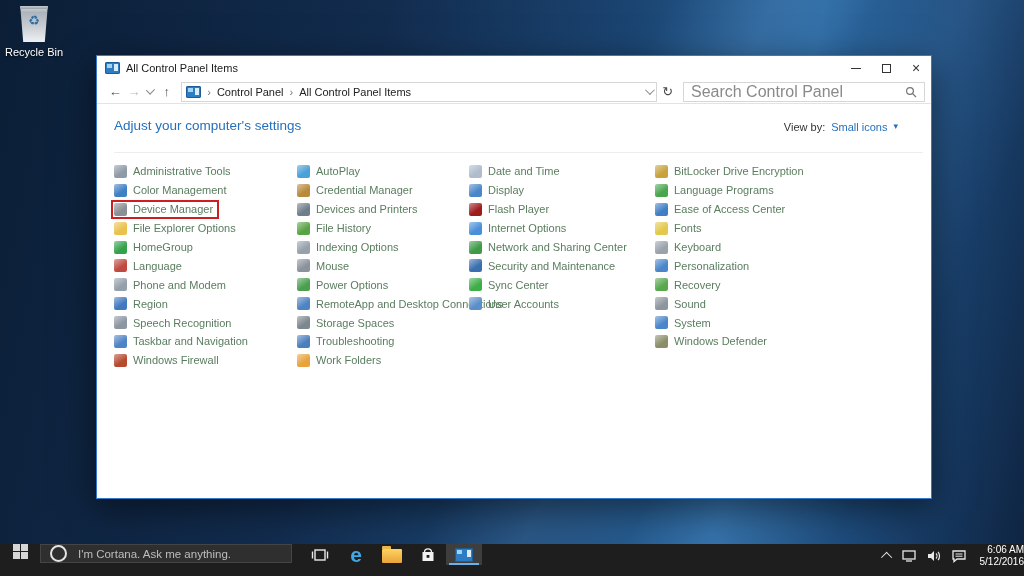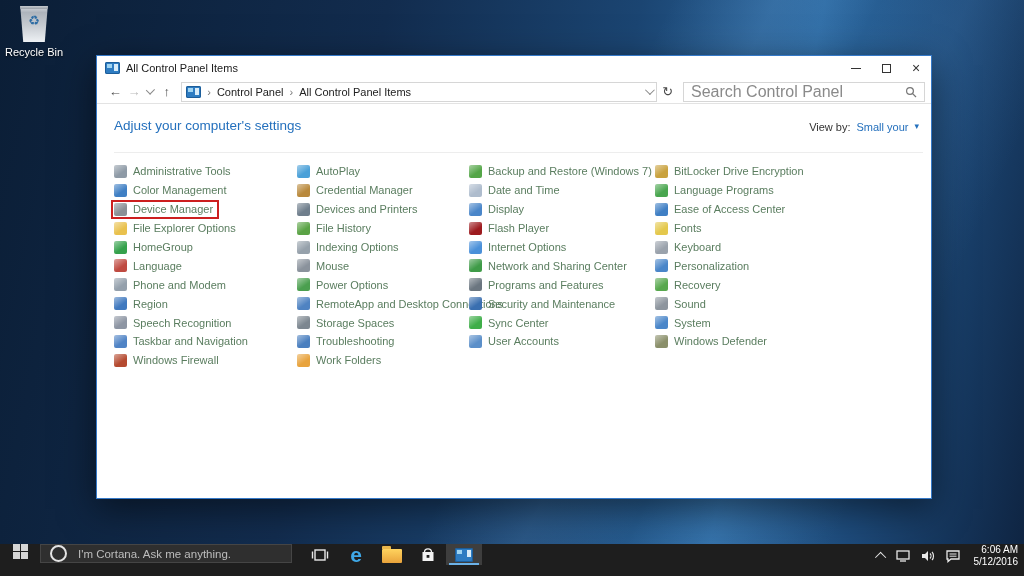--- a/index.html
+++ b/index.html
@@ -41,21 +41,21 @@
   .crumb{font-size:11px;color:#222;white-space:nowrap;}
   .addr-spacer{flex:1;}
   .refresh{font-size:13px;color:#4a4a4a;width:22px;text-align:center;}
   .searchbox{height:20px;border:1px solid #d6d6d6;display:flex;align-items:center;flex:1;box-sizing:border-box;margin-left:4px;background:#fff;}
   .searchbox input{border:0;outline:0;flex:1;font-size:16px;font-family:"Liberation Sans",sans-serif;color:#333;padding:0 0 0 7px;background:transparent;}
   .searchbox input::placeholder{color:#8a8a8a;opacity:1;}
   .mag{margin:0 7px;flex:0 0 auto;}
   
   .content{position:relative;height:394px;background:#fff;}
   .heading{position:absolute;left:17px;top:14px;font-size:13.5px;color:var(--heading-link);}
-  .viewby{position:absolute;right:12px;top:17px;font-size:11px;color:#333;display:flex;align-items:flex-start;gap:6px;}
+  .viewby{position:absolute;right:33px;top:17px;font-size:11px;color:#333;display:flex;align-items:flex-start;gap:6px;}
   .viewby .vb-value{color:var(--heading-link);}
   .vb-caret{color:var(--heading-link);font-size:9px;}
   .content-sep{position:absolute;left:17px;right:8px;top:48px;height:1px;background:#ededed;}
   .cp-grid{position:absolute;left:14px;top:58px;display:flex;}
   .cp-col{display:flex;flex-direction:column;}
   .cp-col:nth-child(1){width:183px;}
   .cp-col:nth-child(2){width:172px;}
   .cp-col:nth-child(3){width:186px;}
   .cp-item{display:flex;align-items:center;gap:6px;height:18.9px;box-sizing:border-box;border:2px solid transparent;padding:0 4px 0 1px;width:max-content;cursor:pointer;}
   .cp-item.highlighted{border-color:var(--highlight-red);}
@@ -72,21 +72,21 @@
   .cortana-box input{background:transparent;border:0;outline:0;color:#c5c5c5;font-size:11.5px;font-family:"Liberation Sans",sans-serif;flex:1;}
   .cortana-box input::placeholder{color:#bdbdbd;opacity:1;}
   .tb-apps{display:flex;align-items:stretch;margin-left:10px;}
   .tb-app{width:36px;display:flex;align-items:center;justify-content:center;position:relative;}
   .tb-app.active{background:#3e3e3e;}
   .tb-app.active::after{content:"";position:absolute;left:3px;right:3px;bottom:0;height:2px;background:var(--taskbar-active-underline);}
   .edge-e{color:#3fa9e8;font-size:21px;font-weight:bold;line-height:21px;}
   .folder-icon{position:relative;width:20px;height:14px;background:linear-gradient(180deg,#ffd35e,#e9a33b);border-radius:1px;margin-top:3px;}
   .folder-icon::before{content:"";position:absolute;left:0;top:-3px;width:9px;height:3px;background:#e9b64a;border-radius:1px 1px 0 0;}
   .cp-icon-lg{width:18px;height:14px;}
-  .tray{margin-left:auto;display:flex;align-items:center;gap:9px;padding-right:6px;}
+  .tray{margin-left:auto;display:flex;align-items:center;gap:9px;padding-right:0;}
   .tray-chevron{width:7px;height:7px;border-left:1.5px solid #e8e8e8;border-top:1.5px solid #e8e8e8;transform:rotate(45deg) translateY(2px);}
   .clock{color:#fff;font-size:10px;line-height:11.5px;text-align:right;margin-left:4px;}
 </style>
 </head>
 <body>
 
 <div id="desktop">
   <div class="beams"></div>
 
   <div id="recycle-bin">
@@ -134,21 +134,21 @@
           <circle cx="5" cy="5" r="3.4" fill="none" stroke="#777" stroke-width="1.2"></circle>
           <line x1="7.6" y1="7.6" x2="11" y2="11" stroke="#777" stroke-width="1.2"></line>
         </svg>
       </div>
     </div>
 
     <div class="content">
       <div class="heading">Adjust your computer's settings</div>
       <div class="viewby">
         <span>View by:</span>
-        <span class="vb-value">Small your</span>
+        <span class="vb-value">Small icons</span>
         <span class="vb-caret">▾</span>
       </div>
       <div class="content-sep"></div>
       <div class="cp-grid">
           <div class="cp-col">
             <div class="cp-item">
               <span class="cp-item-icon" style="background-color: rgb(142, 154, 166);"></span>
               <span class="cp-item-label">Administrative Tools</span>
             </div>
             <div class="cp-item">
@@ -233,46 +233,38 @@
               <span class="cp-item-icon" style="background-color: rgb(74, 127, 191);"></span>
               <span class="cp-item-label">Troubleshooting</span>
             </div>
             <div class="cp-item">
               <span class="cp-item-icon" style="background-color: rgb(232, 163, 61);"></span>
               <span class="cp-item-label">Work Folders</span>
             </div>
           </div>
           <div class="cp-col">
             <div class="cp-item">
-              <span class="cp-item-icon" style="background-color: rgb(84, 166, 72);"></span>
-              <span class="cp-item-label">Backup and Restore (Windows 7)</span>
-            </div>
-            <div class="cp-item">
               <span class="cp-item-icon" style="background-color: rgb(174, 188, 205);"></span>
               <span class="cp-item-label">Date and Time</span>
             </div>
             <div class="cp-item">
               <span class="cp-item-icon" style="background-color: rgb(74, 134, 201);"></span>
               <span class="cp-item-label">Display</span>
             </div>
             <div class="cp-item">
               <span class="cp-item-icon" style="background-color: rgb(157, 27, 31);"></span>
               <span class="cp-item-label">Flash Player</span>
             </div>
             <div class="cp-item">
               <span class="cp-item-icon" style="background-color: rgb(74, 144, 217);"></span>
               <span class="cp-item-label">Internet Options</span>
             </div>
             <div class="cp-item">
               <span class="cp-item-icon" style="background-color: rgb(63, 155, 72);"></span>
               <span class="cp-item-label">Network and Sharing Center</span>
-            </div>
-            <div class="cp-item">
-              <span class="cp-item-icon" style="background-color: rgb(107, 118, 128);"></span>
-              <span class="cp-item-label">Programs and Features</span>
             </div>
             <div class="cp-item">
               <span class="cp-item-icon" style="background-color: rgb(58, 111, 176);"></span>
               <span class="cp-item-label">Security and Maintenance</span>
             </div>
             <div class="cp-item">
               <span class="cp-item-icon" style="background-color: rgb(63, 174, 73);"></span>
               <span class="cp-item-label">Sync Center</span>
             </div>
             <div class="cp-item">

